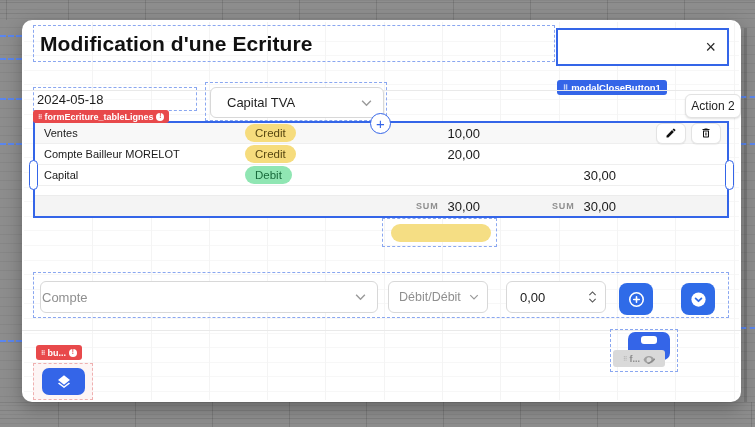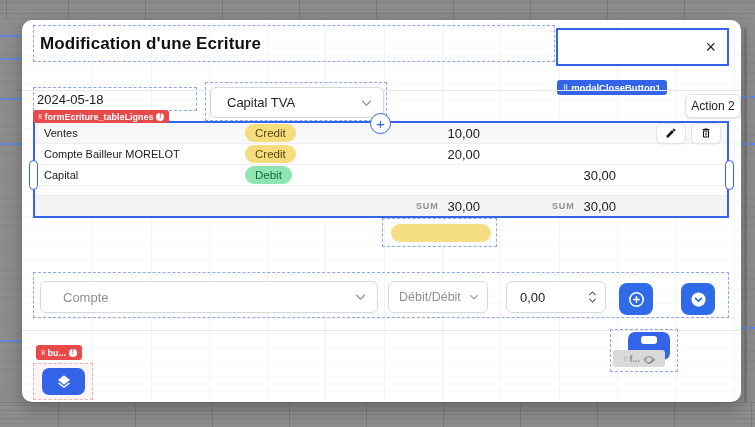--- a/index.html
+++ b/index.html
@@ -28,21 +28,21 @@
     background:#fff; border-radius:10px; box-shadow:0 6px 18px rgba(0,0,0,.28); }
   .modal-grid { position:absolute; inset:2px; border-radius:8px; pointer-events:none;
     background-image:
       repeating-linear-gradient(to right, transparent 0 57.3px, #f4f4f4 57.3px 58.3px),
       repeating-linear-gradient(to bottom, transparent 0 13.6px, #f7f7f7 13.6px 14.6px);
     background-position:11px 5px; }
   .dashed { border:1px dashed #8aa7f0; }
   .divider { position:absolute; left:0; right:0; height:1px; background:#e9e9e9; }
 
   .title-box { position:absolute; left:11px; top:5px; width:522px; height:37px; display:flex; align-items:center; }
-  .title-box h1 { font-size:17px; font-weight:bold; color:#111; padding-left:6px; letter-spacing:.1px; }
+  .title-box h1 { font-size:21px; font-weight:bold; color:#111; padding-left:6px; letter-spacing:.1px; }
 
   .close-box { position:absolute; left:534px; top:8px; width:173px; height:38px;
     border:2px solid #3465E8; background:#fff; }
   .close-x { position:absolute; right:11px; top:50%; transform:translateY(-50%);
     font-size:18px; color:#2b2b2b; line-height:1; cursor:pointer; }
   .builder-tag { position:absolute; display:inline-flex; align-items:center; gap:4px;
     background:#3465E8; color:#fff; font-size:9.5px; font-weight:bold;
     border-radius:3px; padding:2px 6px; white-space:nowrap; }
   .tag-close { left:535px; top:60px; }
   .drag-dots { font-size:7px; opacity:.85; letter-spacing:-1px; }
@@ -249,21 +249,21 @@
       <div class="yellow-pill"></div>
     </div>
 
     <div class="form-outer dashed">
       
       
       
       
       
     </div>
-    <div class="select" style="left:18px;top:261px;width:338px;height:32px;padding-left:22px;">
+    <div class="select" style="left:18px;top:261px;width:338px;height:32px;padding-left:1px;">
       <span class="placeholder">Compte</span>
       <span class="sel-chevron">
         <svg width="11" height="7" viewBox="0 0 12 8">
             <polyline points="1,1.5 6,6.5 11,1.5" fill="none" stroke="currentColor" stroke-width="1.6"></polyline>
           </svg>
       </span>
     </div>
     <div class="select" style="left:366px;top:261px;width:100px;height:32px;padding-left:10px;font-size:12.5px;">
       <span class="placeholder">Débit/Débit</span>
       <span class="sel-chevron" style="right:8px;">

